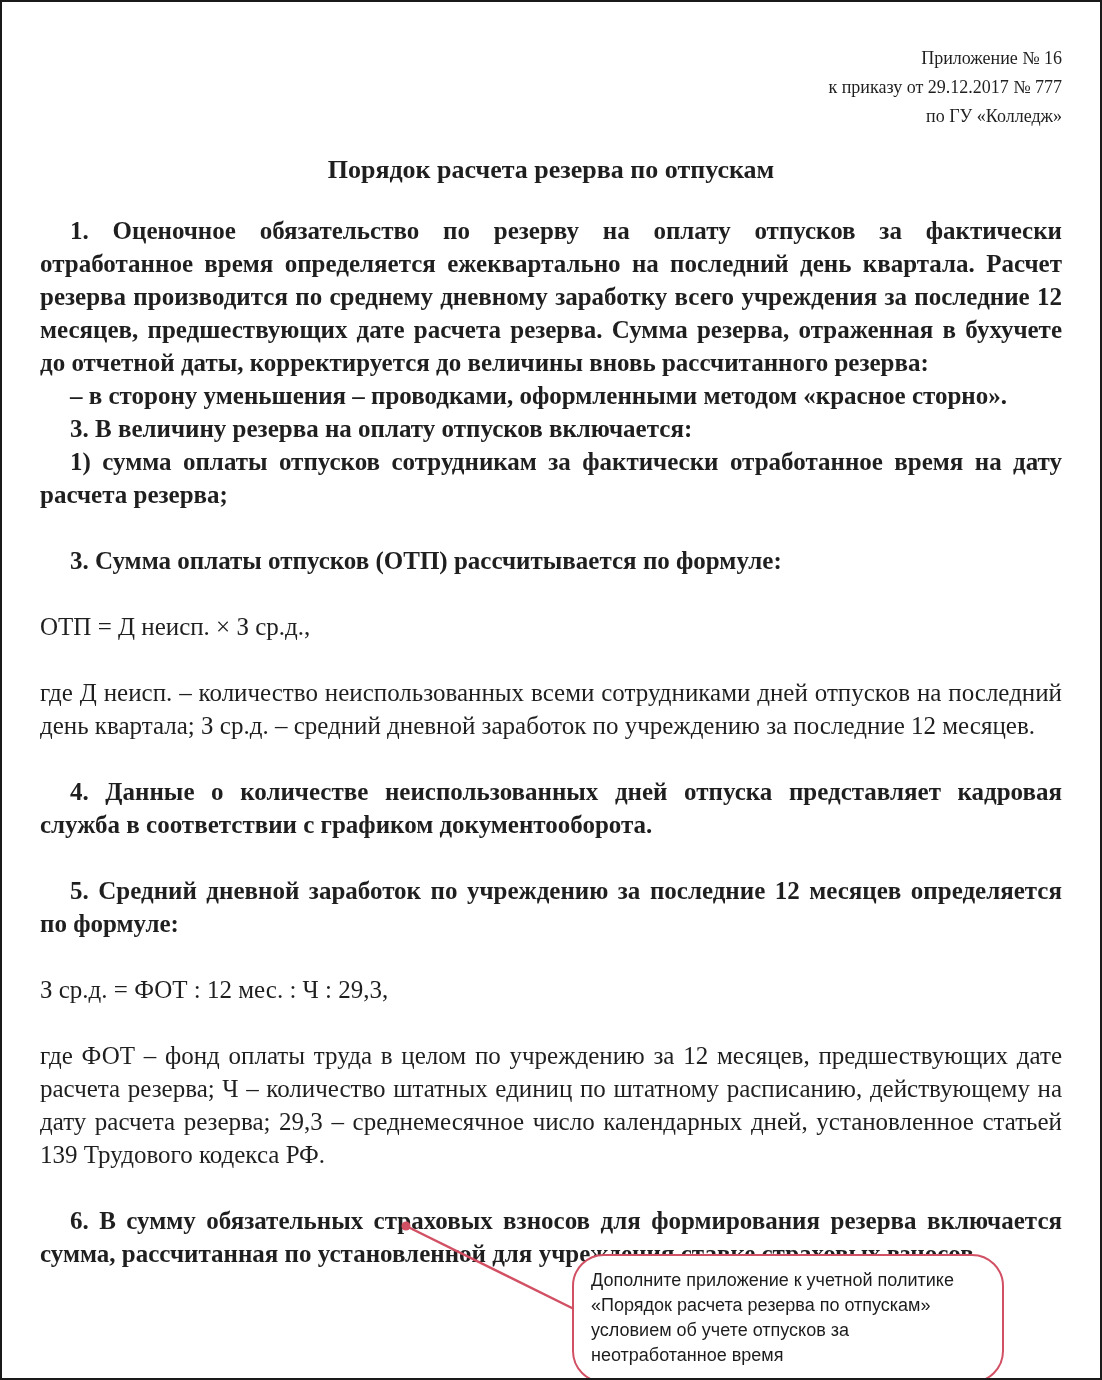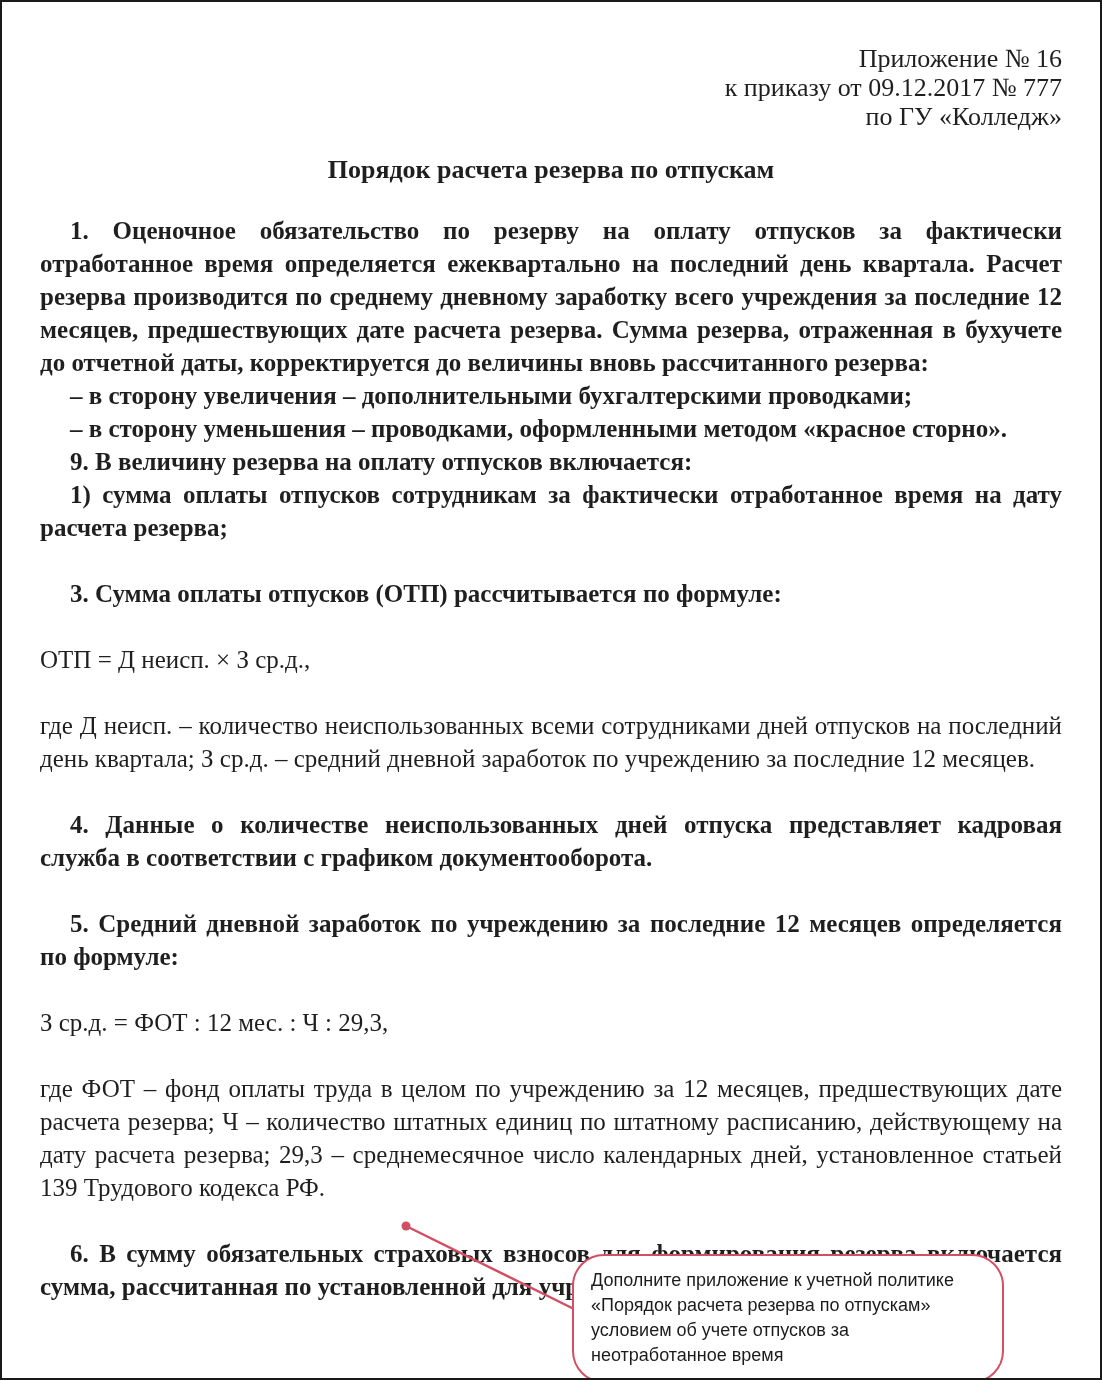--- a/index.html
+++ b/index.html
@@ -14,21 +14,21 @@
     color: #1f1f1f;
   }
   .page {
     position: absolute;
     inset: 0;
     padding: 42px 38px 0 38px;
     box-sizing: border-box;
   }
   .header-block {
     text-align: right;
-    font-size: 26px;
+    font-size: 18px;
     line-height: 29px;
   }
   .doc-title {
     text-align: center;
     font-weight: bold;
     font-size: 26px;
     margin-top: 24px;
     margin-bottom: 12px;
   }
   .doc-body {
@@ -66,32 +66,31 @@
     pointer-events: none;
   }
 </style>
 </head>
 <body>
 
 <div class="page">
 
   <div class="header-block">
     <div>Приложение № 16</div>
-    <div>к приказу от 09.12.2017 № 777</div>
+    <div>к приказу от 29.12.2017 № 777</div>
     <div>по ГУ «Колледж»</div>
   </div>
 
   <h1 class="doc-title">Порядок расчета резерва по отпускам</h1>
 
   <div class="doc-body">
 
   <p class="p-indented">1. Оценочное обязательство по резерву на оплату отпусков за фактически отработанное время определяется ежеквартально на последний день квартала. Расчет резерва производится по среднему дневному заработку всего учреждения за последние 12 месяцев, предшествующих дате расчета резерва. Сумма резерва, отраженная в бухучете до отчетной даты, корректируется до величины вновь рассчитанного резерва:</p>
-      <p class="p-indented">– в сторону увеличения – дополнительными бухгалтерскими проводками;</p>
       <p class="p-indented">– в сторону уменьшения – проводками, оформленными методом «красное сторно».</p>
-      <p class="p-indented">9. В величину резерва на оплату отпусков включается:</p>
+      <p class="p-indented">3. В величину резерва на оплату отпусков включается:</p>
       <p class="p-indented">1) сумма оплаты отпусков сотрудникам за фактически отработанное время на дату расчета резерва;</p>
       <p class="p-indented p-gap">3. Сумма оплаты отпусков (ОТП) рассчитывается по формуле:</p>
       <p class="p-formula p-gap">ОТП = Д неисп. × З ср.д.,</p>
       <p class="p-flush p-gap">где Д неисп. – количество неиспользованных всеми сотрудниками дней отпусков на последний день квартала; З ср.д. – средний дневной заработок по учреждению за последние 12 месяцев.</p>
       <p class="p-indented p-gap">4. Данные о количестве неиспользованных дней отпуска представляет кадровая служба в соответствии с графиком документооборота.</p>
       <p class="p-indented p-gap">5. Средний дневной заработок по учреждению за последние 12 месяцев определяется по формуле:</p>
       <p class="p-formula p-gap">З ср.д. = ФОТ : 12 мес. : Ч : 29,3,</p>
       <p class="p-flush p-gap">где ФОТ – фонд оплаты труда в целом по учреждению за 12 месяцев, предшествующих дате расчета резерва; Ч – количество штатных единиц по штатному расписанию, действующему на дату расчета резерва; 29,3 – среднемесячное число календарных дней, установленное статьей 139 Трудового кодекса РФ.</p>
       <p class="p-indented p-gap">6. В сумму обязательных страховых взносов для формирования резерва включается сумма, рассчитанная по установленной для учреждения ставке страховых взносов.</p>
     </div>

